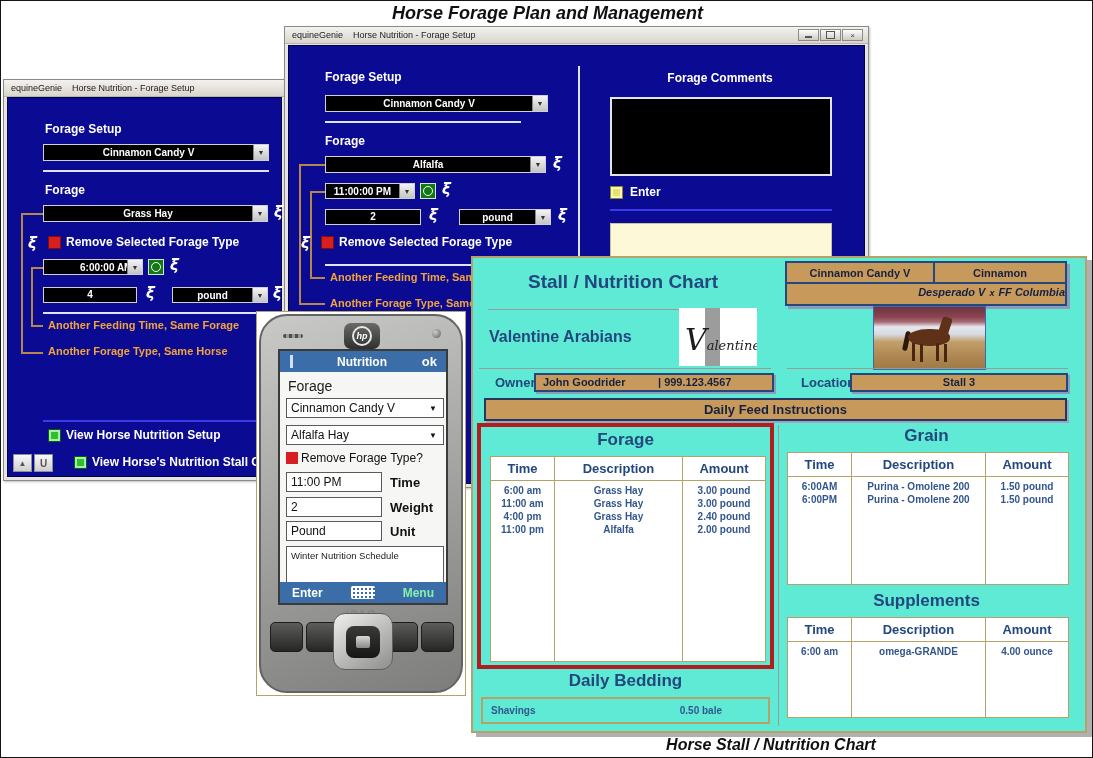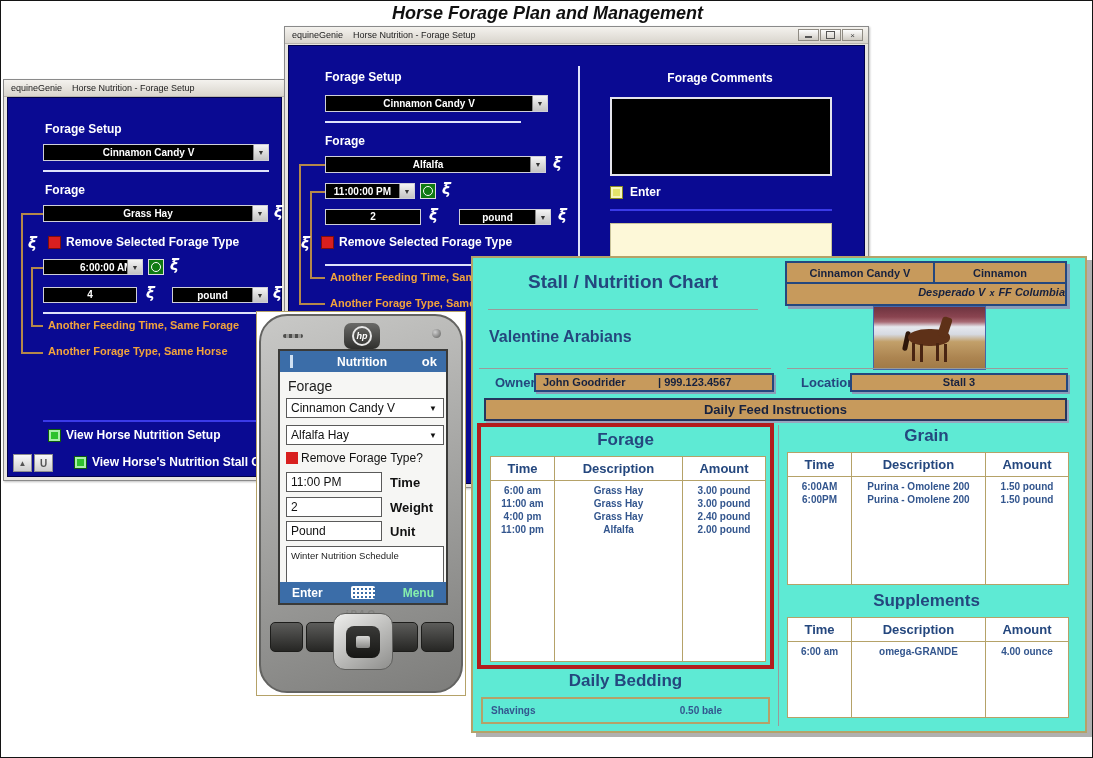--- a/index.html
+++ b/index.html
@@ -270,20 +270,24 @@
       <div class="row1">
         <span class="cell1">Cinnamon Candy V</span>
         <span class="cell2">Cinnamon</span>
       </div>
       <div class="row2">
         <span>Desperado V</span><span class="cross">x</span><span>FF Columbia</span>
       </div>
     </div>
 
     <div class="farm-name">Valentine Arabians</div>
+    <div class="v-logo">
+      <div class="bar"></div>
+      <div class="script">Valentine</div>
+    </div>
     <div class="horse-photo">
       <div class="h-tail"></div>
       <div class="h-body"></div>
       <div class="h-neck"></div>
       <div class="h-leg" style="left:38px;"></div>
       <div class="h-leg" style="left:46px;top:37px;"></div>
       <div class="h-leg" style="left:62px;"></div>
       <div class="h-leg" style="left:70px;top:37px;"></div>
     </div>
 
@@ -418,14 +422,15 @@
       <div class="hw-btn" style="left:124px;"></div>
       <div class="hw-btn" style="left:160px;"></div>
       <div class="dpad">
         <div class="dpad-inner">
           <div class="dpad-center"></div>
         </div>
       </div>
     </div>
   </div>
 
+  <div class="bottom-title">Horse Stall / Nutrition Chart</div>
 
 </div>
 
 </body></html>

